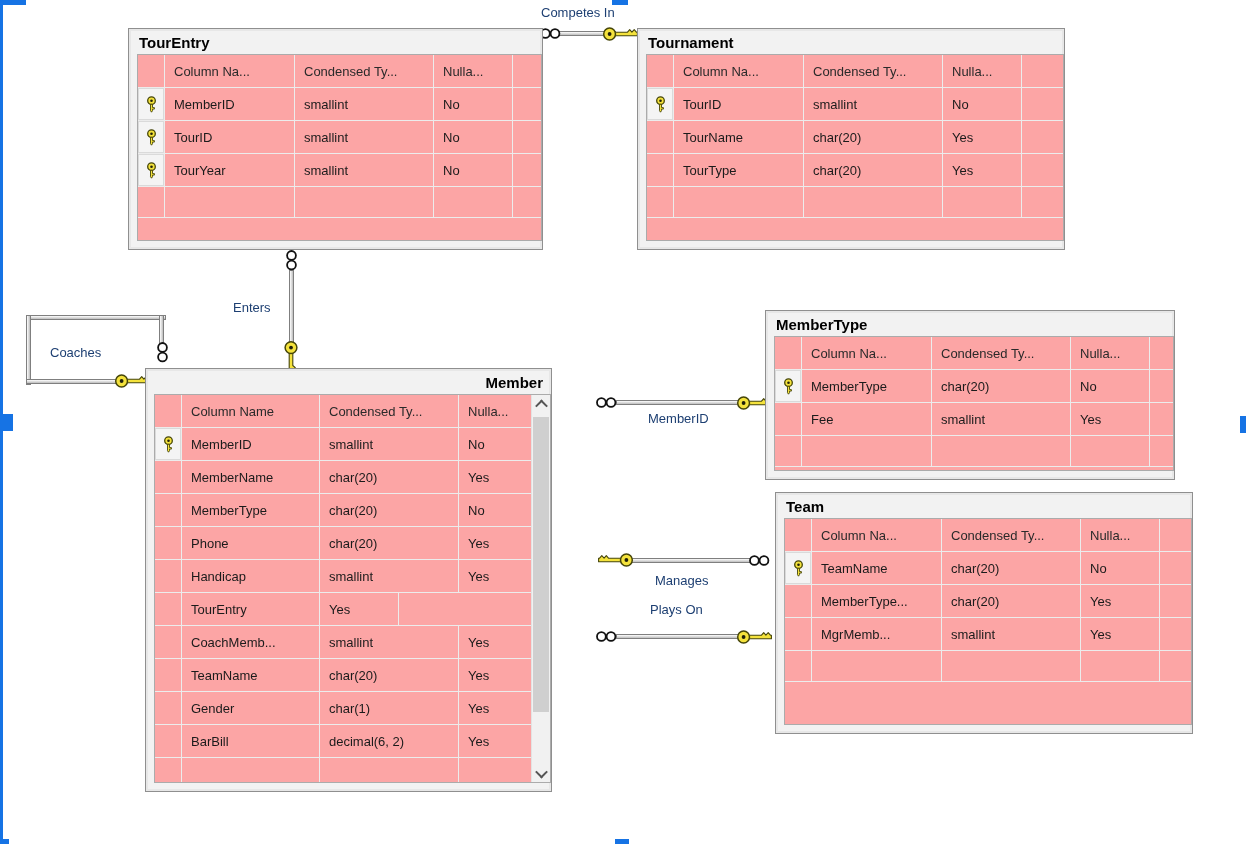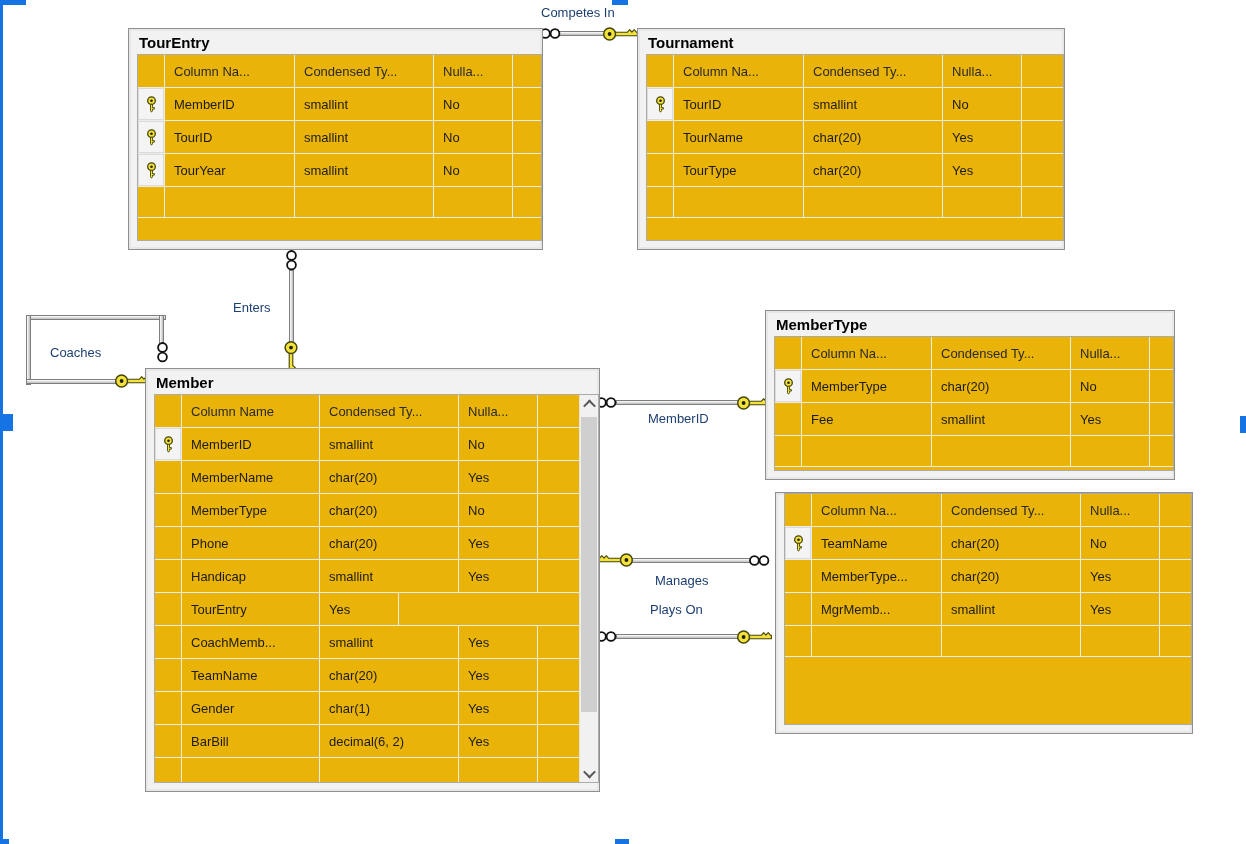--- a/index.html
+++ b/index.html
@@ -3,21 +3,21 @@
 <meta charset="utf-8">
 <style>
   html,body{margin:0;padding:0;}
   .canvas{position:relative;width:1246px;height:844px;background:#ffffff;overflow:hidden;
           font-family:"Liberation Sans",sans-serif;}
 
   
   .table-card{position:absolute;background:#f2f2f2;border:1px solid #8f8f8f;
               box-shadow:inset 0 0 0 2px #e7e7e7;display:flex;flex-direction:column;box-sizing:border-box;}
   .table-title{font-size:15px;font-weight:bold;color:#000;padding:5px 8px 3px 10px;white-space:nowrap;}
-  .grid{margin:0 0 8px 8px;background:#eab308;border:1px solid #ababab;flex:1;
+  .grid{margin:0 0 8px 8px;background:#fca5a5;border:1px solid #ababab;flex:1;
         display:flex;flex-direction:column;position:relative;min-height:0;overflow:hidden;}
   .grid-row{display:flex;align-items:stretch;height:32px;flex:0 0 32px;border-bottom:1px solid #ececec;}
   .cell{display:flex;align-items:center;padding-left:9px;font-size:13px;color:#1b1b1b;
         border-right:1px solid #ececec;box-sizing:border-box;overflow:hidden;white-space:nowrap;}
   .header-cell{color:#2a2a2a;}
   .c-icon{flex:0 0 27px;padding:0;justify-content:center;}
   .c-name{flex:0 0 130px;}
   .c-type{flex:0 0 139px;}
   .c-null{flex:0 0 79px;}
   .c-extra{flex:1 1 auto;border-right:none;}
@@ -256,21 +256,21 @@
           <div class="cell c-icon"></div>
           <div class="cell c-name"></div>
           <div class="cell c-type"></div>
           <div class="cell c-null"></div>
           <div class="cell c-extra"></div>
         </div>
         <div class="grid-tail"></div>
       </div>
   </div>
 
-  <div class="table-card member-card" style="left:145px;top:368px;width:455px;height:424px;">
+  <div class="table-card member-card" style="left:145px;top:368px;width:407px;height:424px;text-align:right;">
     <div class="table-title">Member</div>
     <div class="grid has-scrollbar">
       <div class="vscroll">
         <div class="scroll-btn up">
             <span class="chev up"></span>
           </div>
         <div class="scroll-thumb"></div>
         <div class="scroll-btn down">
             <span class="chev down"></span>
           </div>
@@ -407,20 +407,21 @@
           <div class="cell c-name"></div>
           <div class="cell c-type"></div>
           <div class="cell c-null"></div>
           <div class="cell c-extra"></div>
         </div>
         <div class="grid-tail"></div>
       </div>
   </div>
 
   <div class="table-card" style="left:775px;top:492px;width:418px;height:242px;">
+    <div class="table-title">Team</div>
     <div class="grid">
         <div class="grid-row header-row">
           <div class="cell c-icon"></div>
           <div class="cell header-cell c-name">Column Na...</div>
           <div class="cell header-cell c-type">Condensed Ty...</div>
           <div class="cell header-cell c-null">Nulla...</div>
           <div class="cell c-extra"></div>
         </div>
         <div class="grid-row">
           <div class="cell c-icon key-cell">

